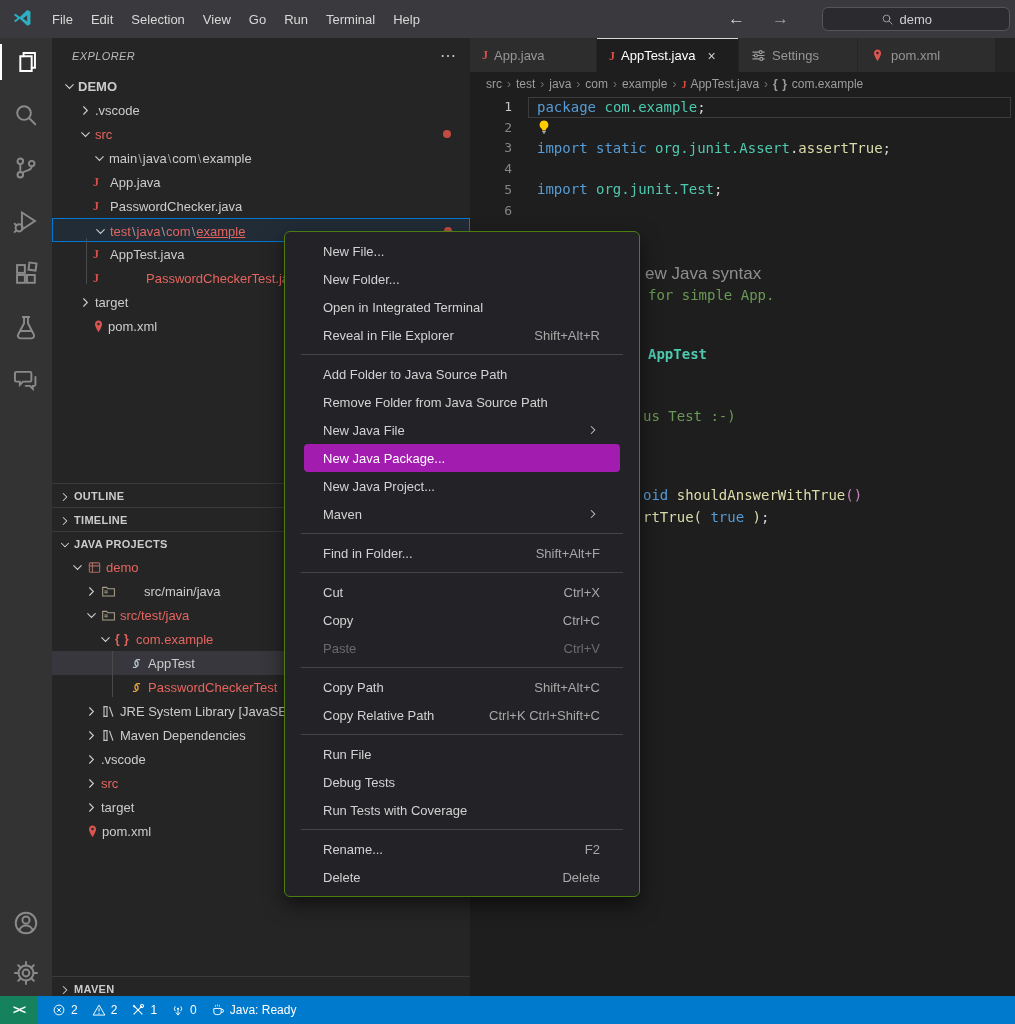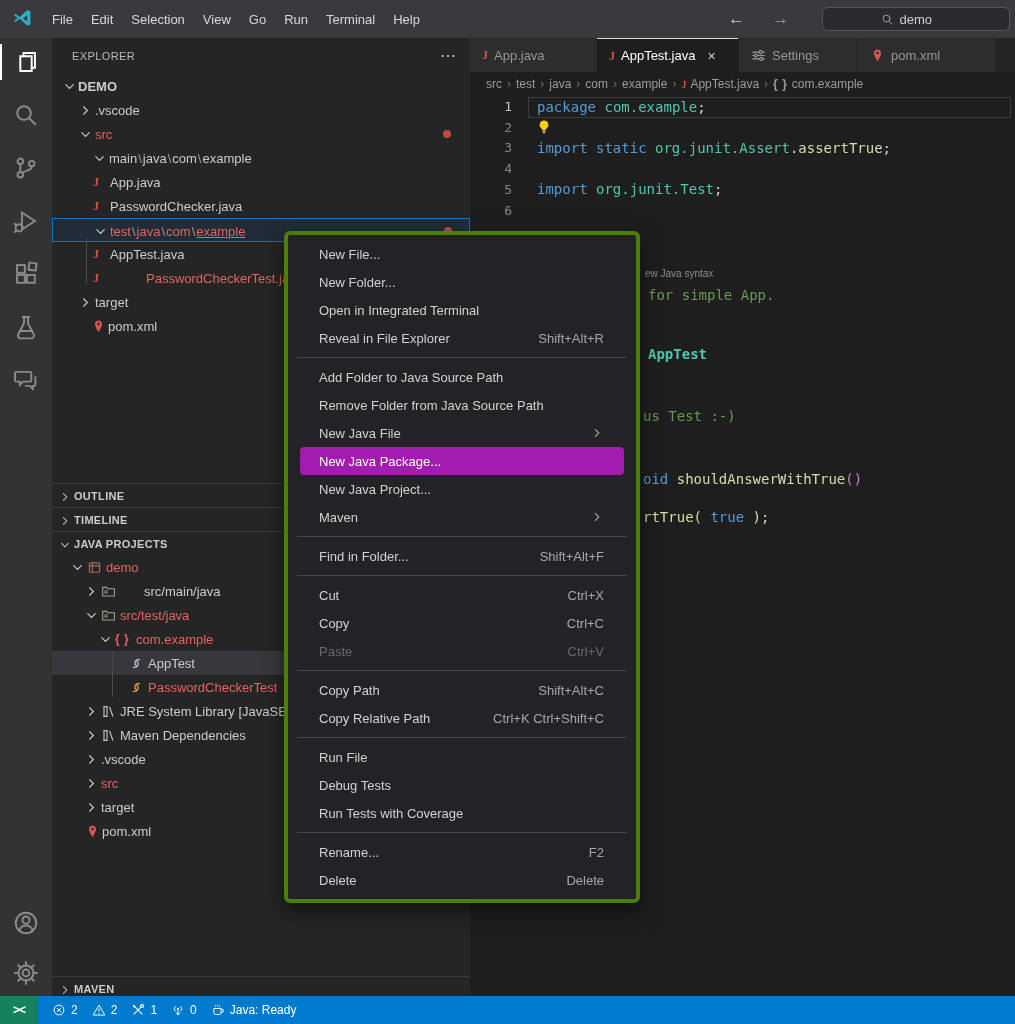--- a/index.html
+++ b/index.html
@@ -20,21 +20,21 @@
     width:52px; font-family:"Liberation Sans",sans-serif; }
 
   
   .activitybar { position:absolute; left:0; top:38px; width:52px; bottom:28px; background:#333333; z-index:10; }
   .ab-item { position:absolute; left:0; width:52px; height:48px; display:flex; align-items:center; justify-content:center; }
   .ab-item.active::before { content:""; position:absolute; left:0; top:6px; bottom:6px; width:2px; background:#ffffff; }
 
   
   .sidebar { position:absolute; left:52px; top:38px; width:418px; bottom:28px; background:#252526; z-index:5; overflow:hidden; }
   .sb-header { position:absolute; left:0; top:0; width:100%; height:35px; display:flex; align-items:center; }
-  .sb-title { color:#bbbbbb; font-size:11px; letter-spacing:.4px; margin-left:20px; }
+  .sb-title { color:#bbbbbb; font-size:11px; letter-spacing:.4px; margin-left:20px;font-style:italic; }
   .sb-actions { position:absolute; right:14px; top:8px; color:#c5c5c5; font-size:16px; cursor:pointer; }
   .row { position:absolute; left:0; width:418px; height:24px; display:flex; align-items:center; font-size:13px; color:#cccccc; cursor:pointer; }
   .row .abs { position:absolute; top:0; height:24px; display:flex; align-items:center; }
   .row.selected { background:#37373d; }
   .row.focused { border:1px solid #0078d4; background:rgba(14,90,160,0.14); }
   .red { color:#e5655e !important; }
   .pathsep { color:#9a9a9a; padding:0 1px; }
   .dotbadge { position:absolute; width:8px; height:8px; border-radius:50%; background:#c24b42; top:8px; }
   .section-hd { position:absolute; left:0; width:100%; height:24px; display:flex; align-items:center;
     border-top:1px solid #3a3a3a; background:#252526; color:#cccccc; font-weight:bold; font-size:11px; letter-spacing:.3px; }
@@ -53,28 +53,28 @@
     color:#9d9d9d; font-size:12px; padding-left:16px; gap:5px; background:#1e1e1e; }
   .bc-sep { color:#6e6e6e; font-size:12px; }
   .codearea { position:absolute; left:0; top:58px; right:0; bottom:0; font-family:"DejaVu Sans Mono",monospace; font-size:14px; }
   .cline { position:absolute; left:0; right:0; height:21px; display:flex; align-items:center; }
   .cline .num { position:absolute; left:0; width:42px; text-align:right; color:#858585; font-size:13px; }
   .cline .num.cur { color:#c6c6c6; }
   .cline .code { position:absolute; left:67px; white-space:pre; }
   .curline-box { position:absolute; left:58px; right:4px; height:21px; border:1px solid #3c3c3c; }
   .kw{color:#569cd6} .type{color:#4ec9b0} .typeb{color:#4ec9b0;font-weight:bold}
   .fn{color:#dcdcaa} .fg{color:#d4d4d4} .comment{color:#6a9955} .magenta{color:#c586c0}
-  .dim{color:#8f8f8f;font-family:"Liberation Sans",sans-serif;font-size:10px}
+  .dim{color:#8f8f8f;font-family:"Liberation Sans",sans-serif;font-size:17px}
   .dimgold{color:#9d8a56;font-family:"Liberation Sans",sans-serif;font-size:13px}
   .frag { position:absolute; white-space:pre; height:21px; display:flex; align-items:center;margin-top:44px; }
 
   
   .ctxmenu { position:absolute; left:284px; top:231px; width:356px; background:#232327;
-    border:4px solid #4d7c0f; border-radius:6px; box-shadow:0 8px 20px rgba(0,0,0,.55);
-    z-index:50; padding:5px 8px; }
+    border:1px solid #4d7c0f; border-radius:6px; box-shadow:0 8px 20px rgba(0,0,0,.55);
+    z-index:50; padding:5px 15px; }
   .mi { height:28px; display:flex; align-items:center; margin:0 4px; padding:0 20px 0 19px;
     color:#d2d2d2; font-size:13px; border-radius:4px; cursor:pointer; }
   .mi .lab { flex:1; }
   .mi .sc { color:#a8a8a8; font-size:13px; }
   .mi .sub { color:#c5c5c5; font-size:14px; }
   .mi.hl { background:#a21caf; color:#ffffff; }
   .mi.disabled { color:#6b6b6b; }
   .mi.disabled .sc { color:#6b6b6b; }
   .msep { height:1px; background:#454548; margin:5px 1px; }
 
@@ -548,21 +548,21 @@
         </div>
         <div class="cline" style="top: 103.5px;">
           <span class="num">6</span>
           <span class="code"></span>
         </div>
         <div class="frag" style="left: 67px; top: 123px;"><span class="dimgold">// Create with n</span></div>
         <div class="frag" style="left: 175px; top: 123px;"><span class="dim">ew Java syntax</span></div>
         <div class="frag" style="left: 178px; top: 144px; justify-content: center;"><span class="comment">for simple App.</span></div>
         <div class="frag" style="left: 178px; top: 203px;"><span class="typeb">AppTest</span></div>
         <div class="frag" style="left: 173px; top: 265px;"><span class="comment">us Test :-)</span></div>
-        <div class="frag" style="left: 173px; top: 328px; text-align: center;"><span class="kw">oid </span><span class="fn">shouldAnswerWithTrue</span><span class="magenta">()</span></div>
+        <div class="frag" style="left: 173px; top: 344px; text-align: center;"><span class="kw">oid </span><span class="fn">shouldAnswerWithTrue</span><span class="magenta">()</span></div>
         <div class="frag" style="left: 173px; top: 366px;"><span class="fn">rtTrue(</span><span class="kw"> true </span><span class="fn">)</span><span class="fg">;</span></div>
       </div>
   </div>
 
   <div class="ctxmenu" id="ctxmenu">
       <div class="mi">
         <span class="lab">New File...</span>
       </div>
       <div class="mi">
         <span class="lab">New Folder...</span>

